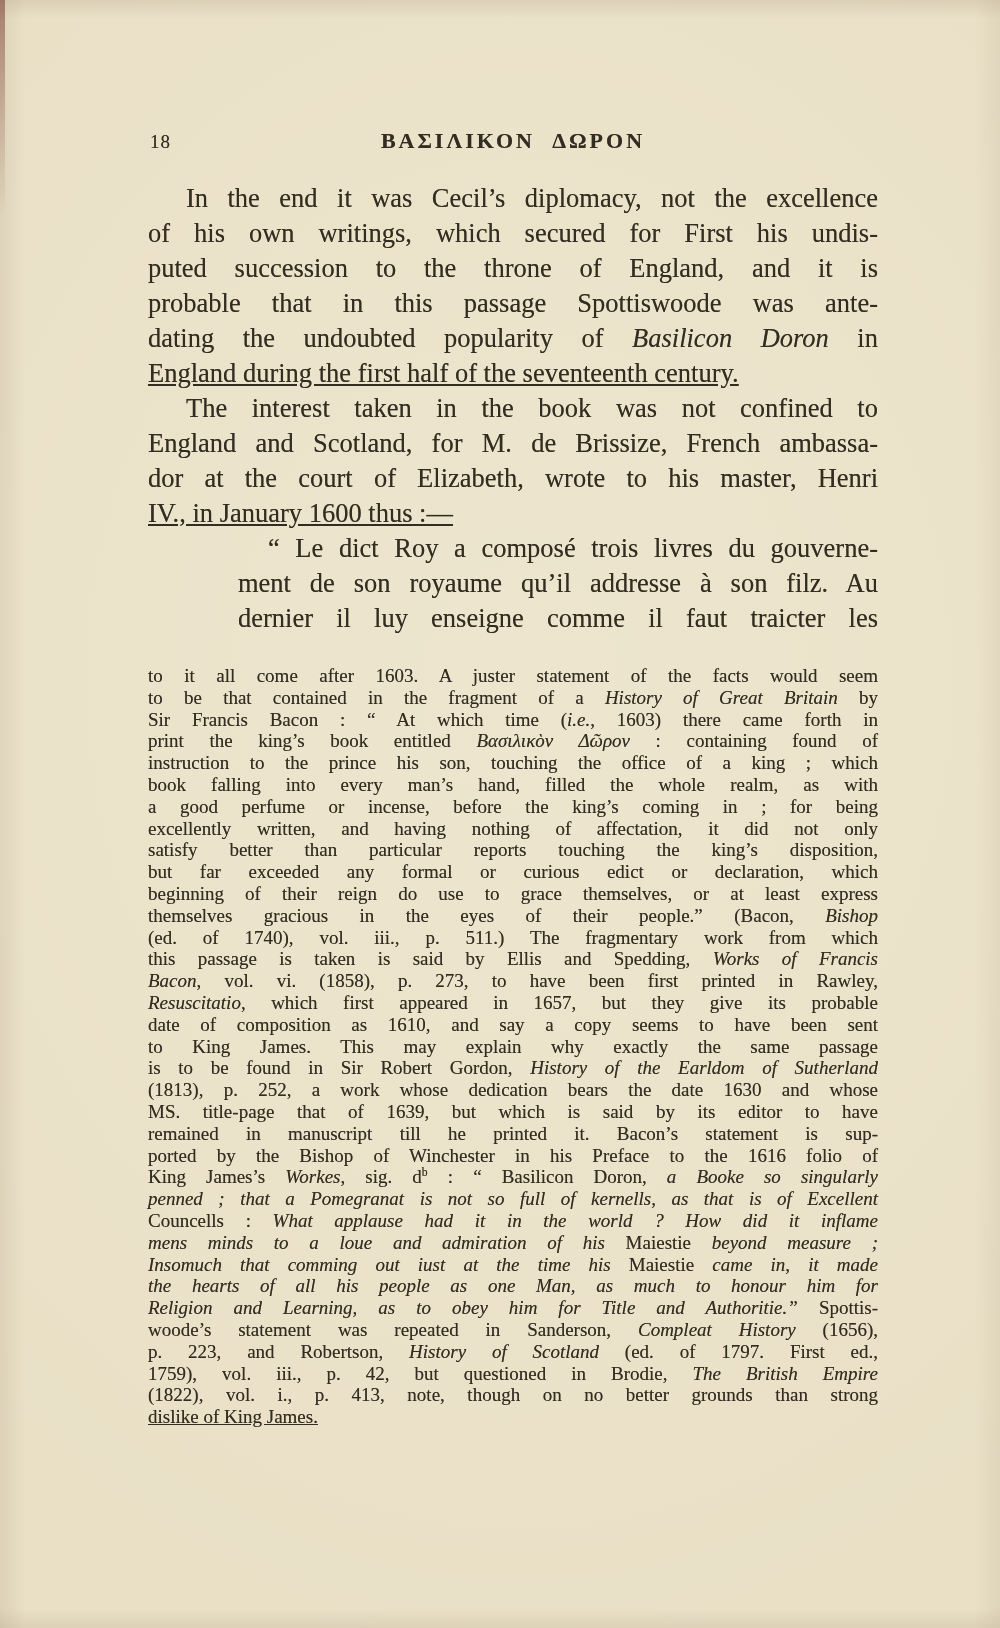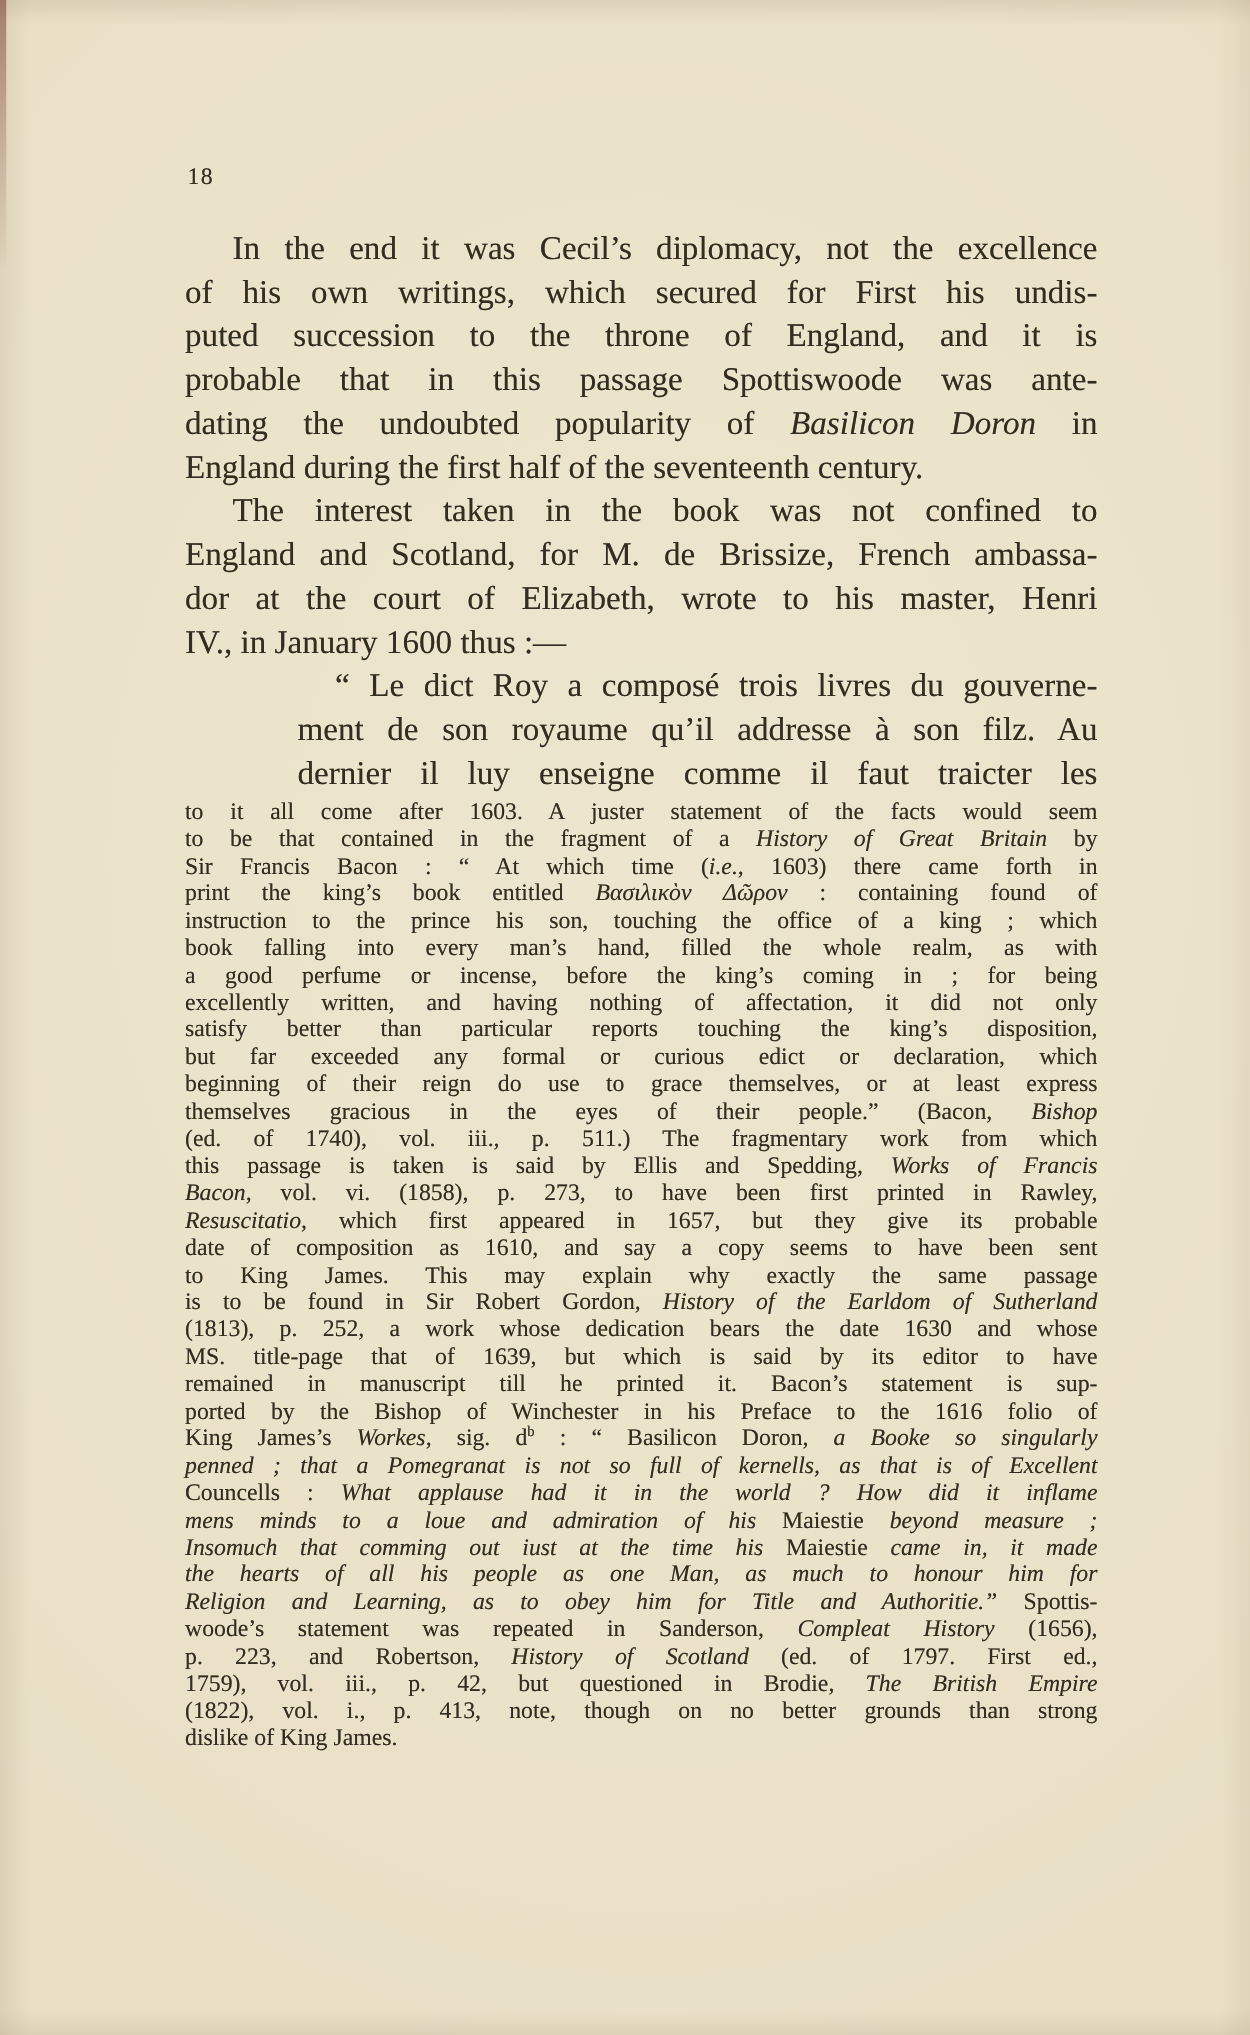--- a/index.html
+++ b/index.html
@@ -22,36 +22,37 @@
   }
   .textblock{
     position:absolute;left:148px;top:128px;width:730px;
     text-shadow:0 0 0.5px rgba(52,44,30,0.55);
   }
   .running-head{position:relative;height:32px;}
   .pagenum{position:absolute;left:2px;top:3px;font-size:19px;letter-spacing:1px;}
   .runtitle{display:block;text-align:center;font-size:22px;font-weight:700;letter-spacing:3px;word-spacing:10px;}
   .main{margin-top:21px;font-size:26.5px;line-height:35px;}
   .line{text-align:justify;text-align-last:justify;}
-  .line.last{text-align-last:left;}
+  .line.last{text-align-last:left;text-decoration:underline;}
   .line.indent{text-indent:38px;}
   .quote{margin-left:90px;}
   .quote .line.indent{text-indent:30px;}
-  .footnote{margin-top:3px;font-size:19px;line-height:21.8px;}
+  .footnote{margin-top:29px;font-size:19px;line-height:21.8px;}
   .it{font-style:italic;}
   sup{font-size:0.62em;vertical-align:super;line-height:0;}
 </style>
 </head>
 <body>
 
 <div class="page">
   <div class="spine-shadow"></div>
   <div class="textblock">
     <header class="running-head">
       <span class="pagenum">18</span>
+      <span class="runtitle">ΒΑΣΙΛΙΚΟΝ ΔΩΡΟΝ</span>
     </header>
     <section class="main">
       <div class="para">
           <div class="line indent"><span>In the end it was Cecil’s diplomacy, not the excellence</span></div>
           <div class="line"><span>of his own writings, which secured for First his undis-</span></div>
           <div class="line"><span>puted succession to the throne of England, and it is</span></div>
           <div class="line"><span>probable that in this passage Spottiswoode was ante-</span></div>
           <div class="line"><span>dating the undoubted popularity of </span><span class="it">Basilicon Doron</span><span> in</span></div>
           <div class="line last"><span>England during the first half of the seventeenth century.</span></div>
         </div>

